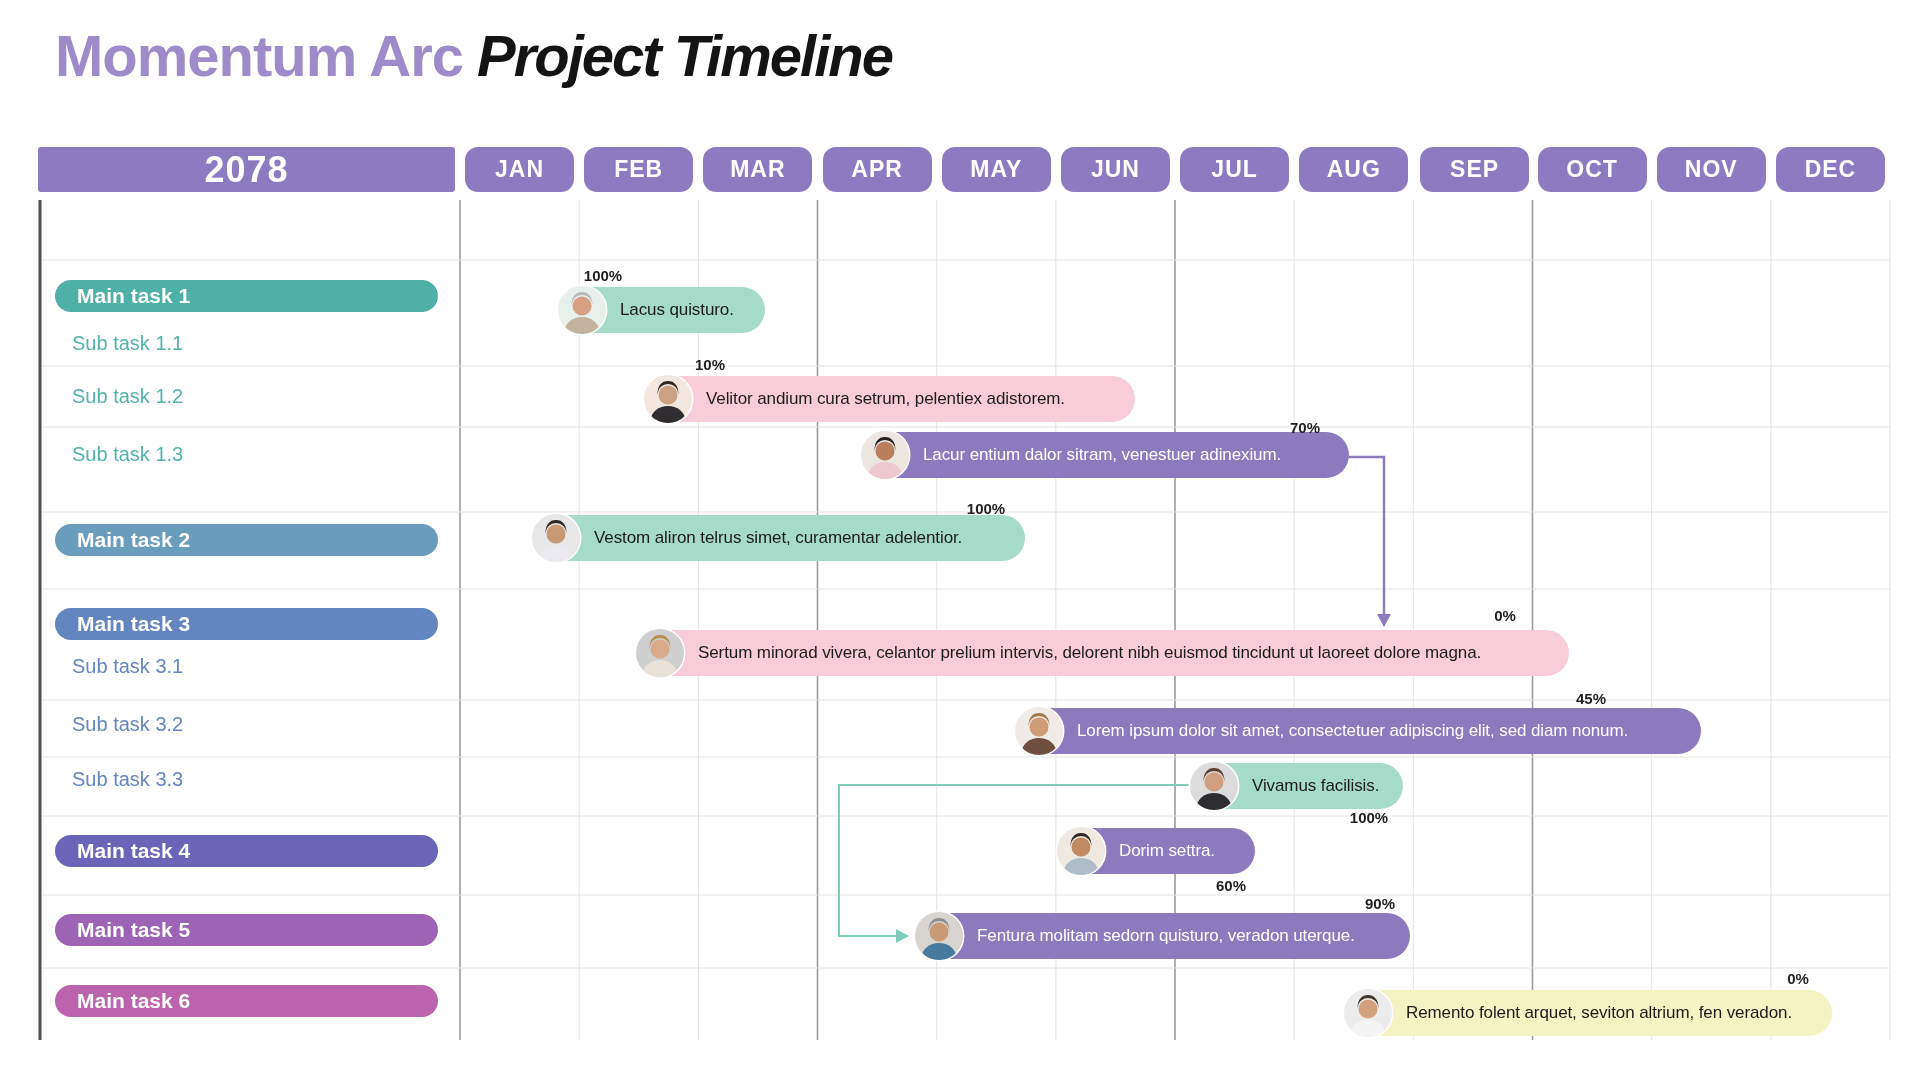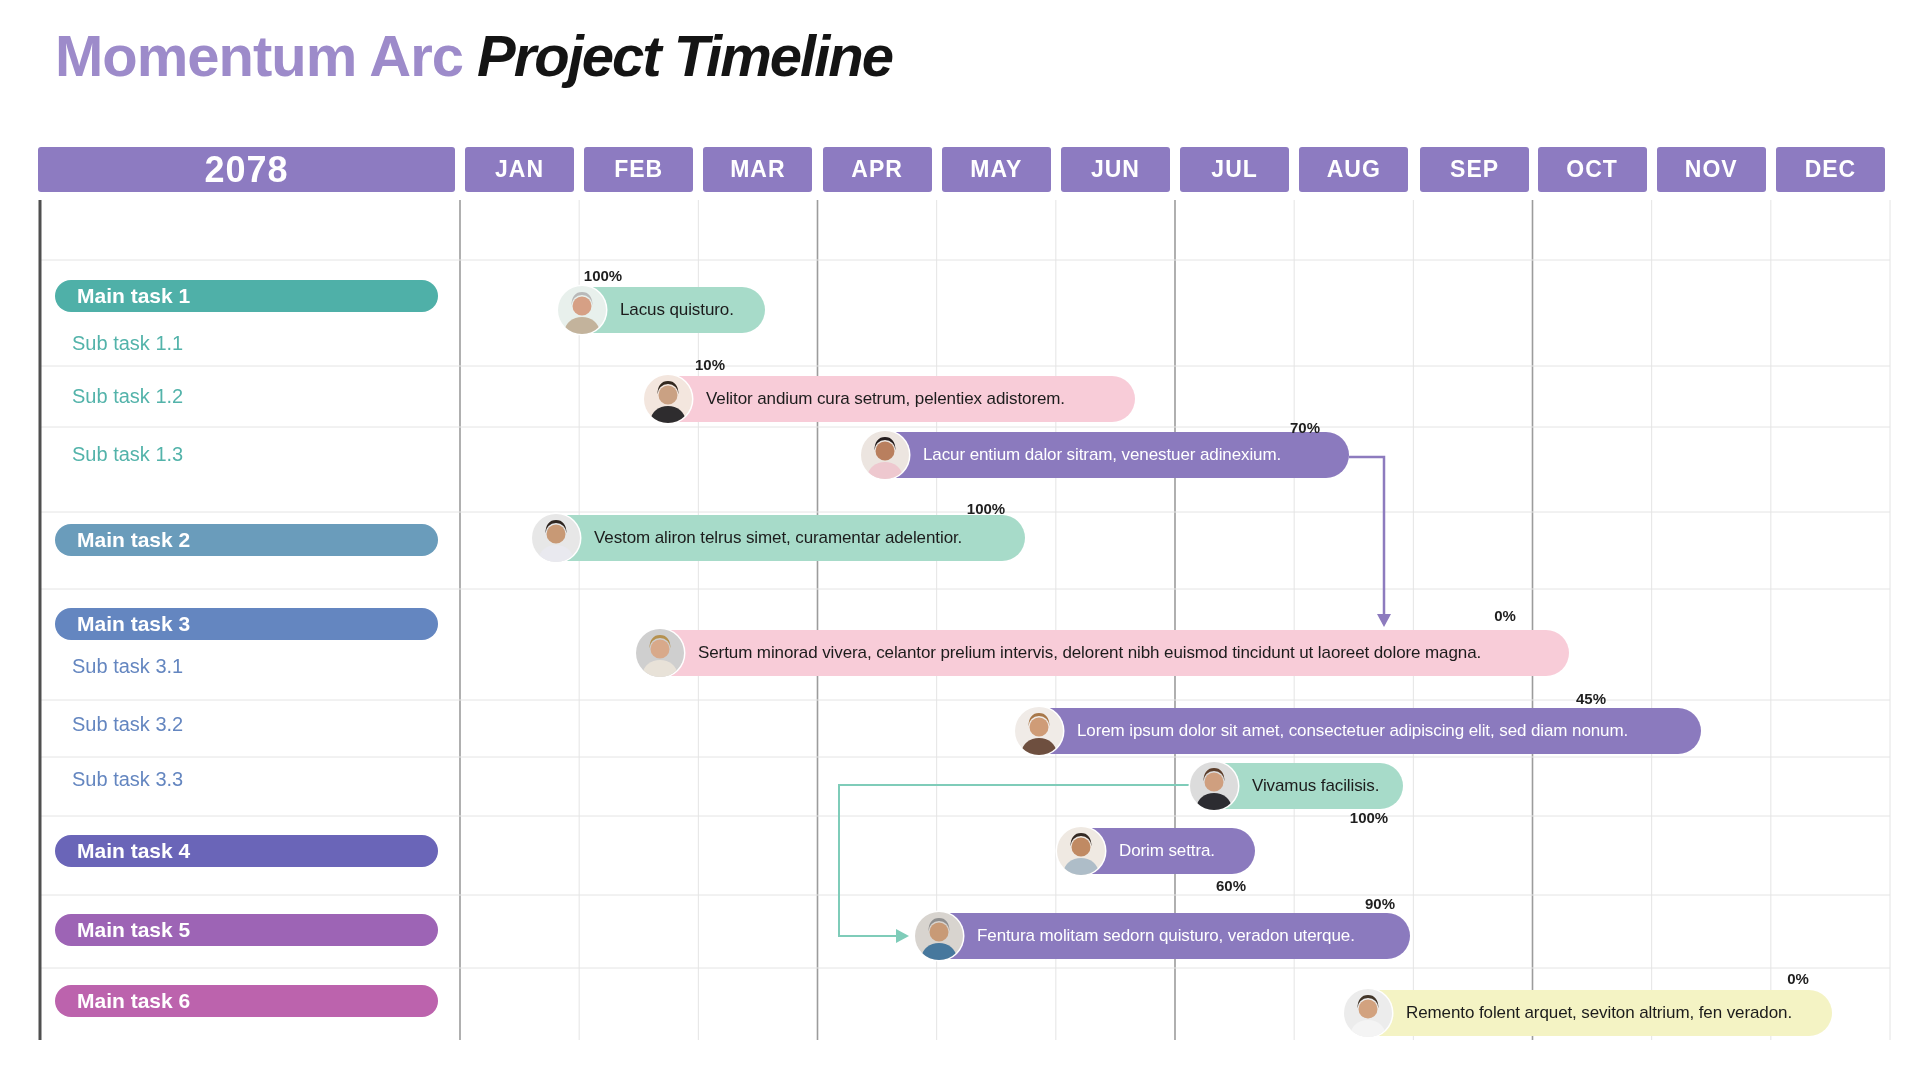--- a/index.html
+++ b/index.html
@@ -11,21 +11,21 @@
   .title .rest{color:#141414;font-style:italic;margin-left:14px;letter-spacing:-2px;}
   
   .legend{position:absolute;right:58px;top:38px;display:flex;gap:34px;}
   .legend-item{display:flex;flex-direction:column;align-items:center;gap:14px;}
   .legend-label{font-size:17px;color:#1a1a1a;font-weight:500;white-space:nowrap;}
   .legend-dot{width:30px;height:30px;border-radius:50%;}
   
   .year-pill{position:absolute;left:38px;top:147px;width:417px;height:45px;background:#8d7bc1;
              border-radius:3px;display:flex;align-items:center;justify-content:center;
              color:#fff;font-size:36px;font-weight:bold;letter-spacing:1px;}
-  .month-pill{position:absolute;top:147px;height:45px;background:#8d7bc1;border-radius:3px;
+  .month-pill{position:absolute;top:147px;height:45px;background:#8d7bc1;border-radius:13px;
               display:flex;align-items:center;justify-content:center;color:#fff;
               font-size:23px;font-weight:bold;letter-spacing:1px;}
   
   svg.layer{position:absolute;left:0;top:0;width:1920px;height:1080px;}
   
   .task-pill{position:absolute;left:55px;width:383px;height:32px;border-radius:16px;
              display:flex;align-items:center;padding-left:22px;box-sizing:border-box;
              color:#fff;font-size:21px;font-weight:bold;z-index:3;}
   .sub-label{position:absolute;left:72px;font-size:20px;z-index:3;white-space:nowrap;}
   

